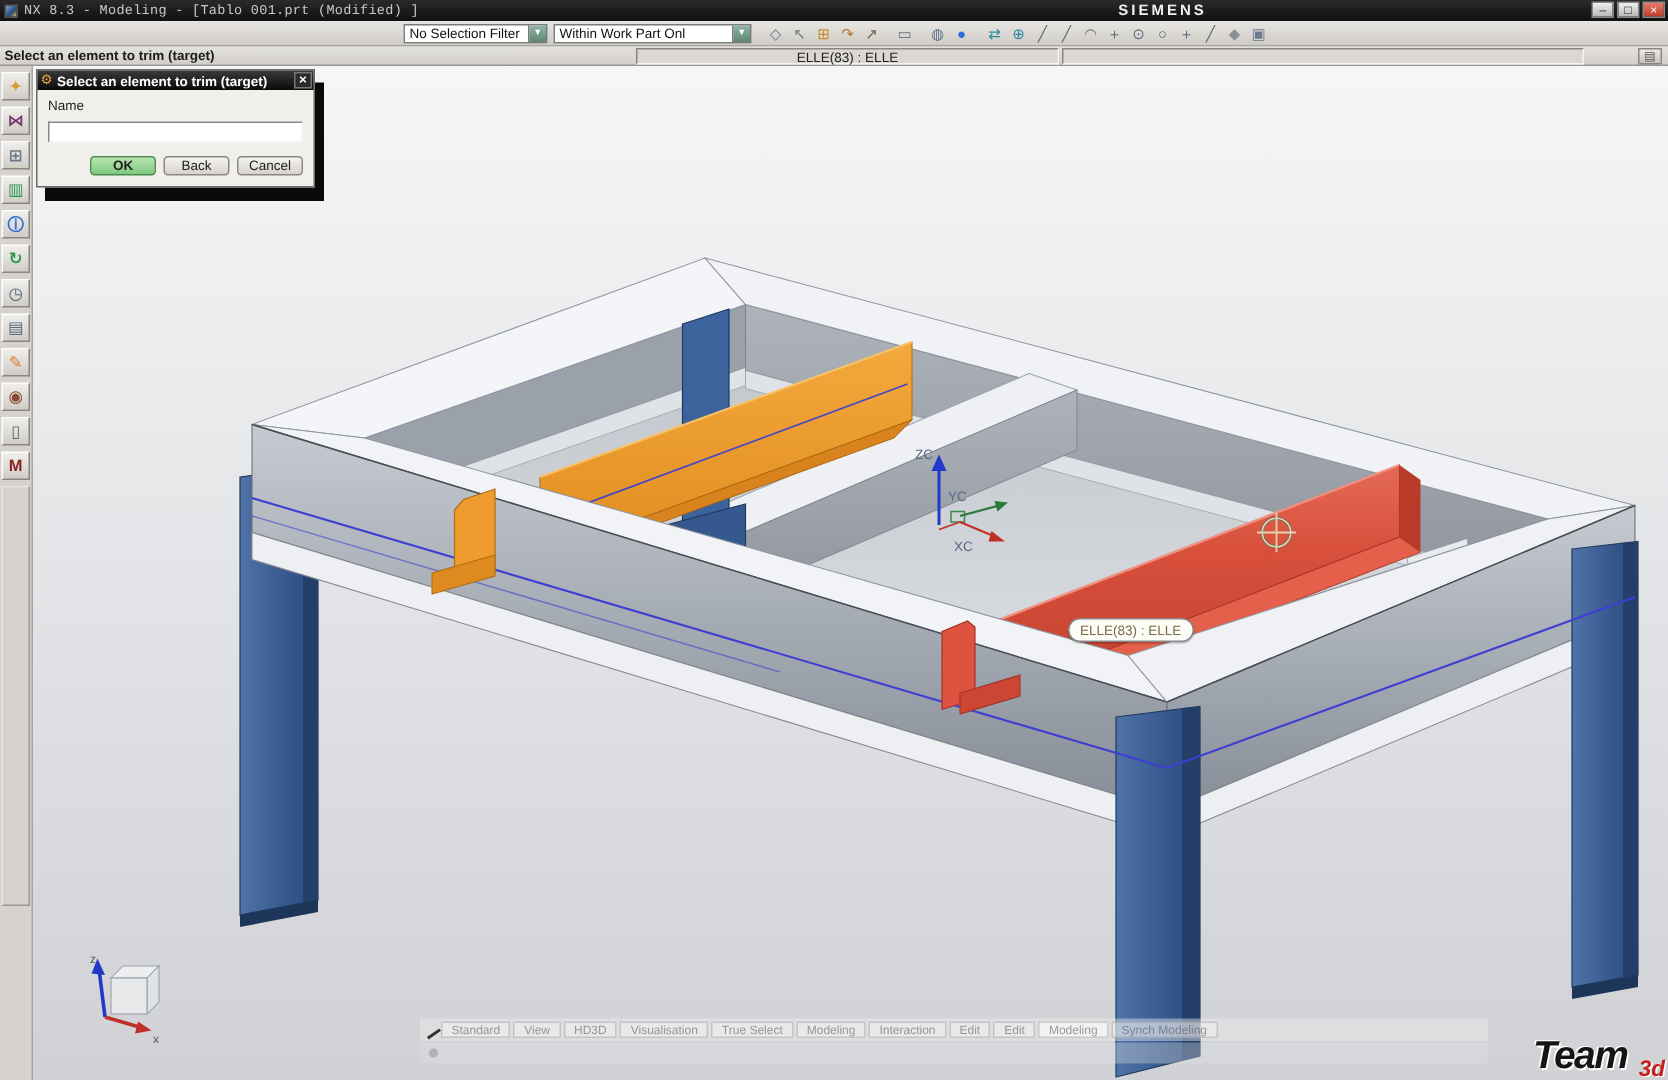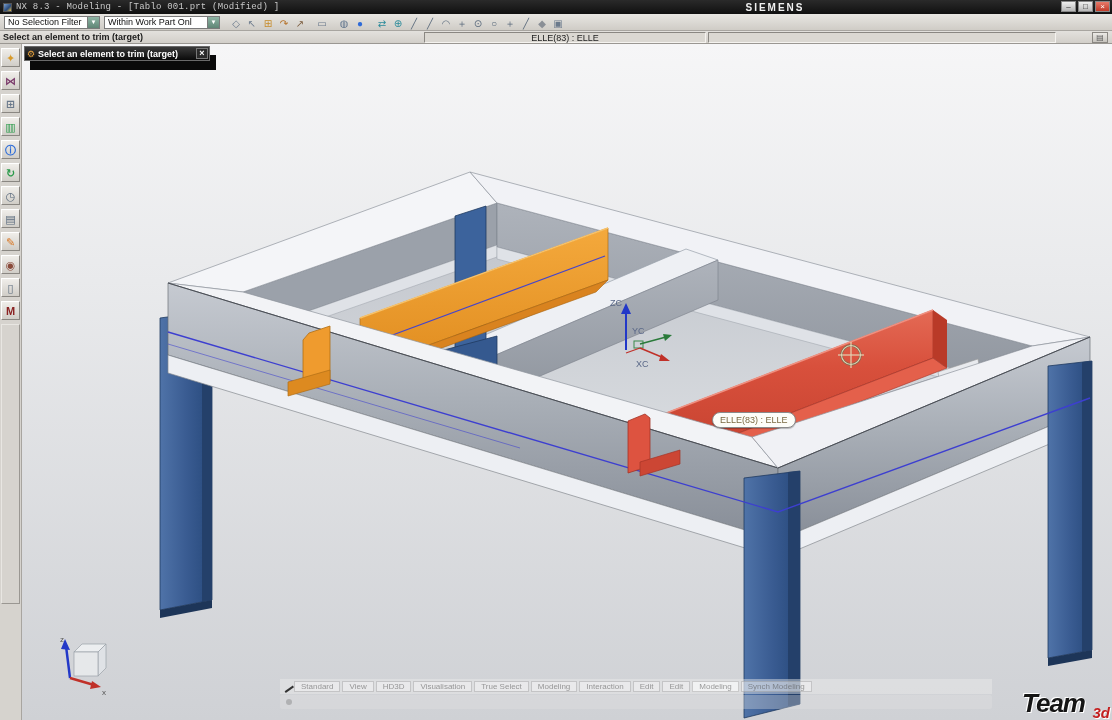--- a/index.html
+++ b/index.html
@@ -9,21 +9,21 @@
   
   .titlebar { position:absolute; left:0; top:0; width:1112px; height:14px; background:linear-gradient(#2a2a2a,#101010); display:flex; align-items:center; color:#c8c8c8; font-size:9px; }
   .titlebar .appicon { width:9px; height:9px; margin:0 4px 0 3px; background:linear-gradient(135deg,#7aa0d0,#2a4a7a 60%,#e8c040); border:1px solid #555; }
   .titlebar .title { white-space:nowrap; letter-spacing:.2px;font-family:Liberation Mono, monospace; }
   .titlebar .brand { position:absolute; left:520px; right:0; text-align:center; width:170px; left:690px; color:#f0f0f0; font-weight:bold; letter-spacing:2px; font-size:10px; }
   .winbtns { position:absolute; right:2px; top:1px; display:flex; gap:2px; }
   .winbtn { width:15px; height:11px; font-size:8px; line-height:10px; text-align:center; color:#222; background:linear-gradient(#efefef,#b8b8b8); border:1px solid #888; }
   .winbtn.close { background:linear-gradient(#e87a6a,#c03a28); color:#fff; }
 
   
-  .toolrow { position:absolute; left:0; top:14px; width:1112px; height:17px; background:linear-gradient(#e8e6e2,#cfccc6); border-bottom:1px solid #a8a5a0; display:flex; align-items:center; }
+  .toolrow { position:absolute; left:0; top:14px; width:1112px; height:17px; background:linear-gradient(#e8e6e2,#cfccc6); border-bottom:1px solid #a8a5a0; display:flex; align-items:center;justify-content:center; }
   .combo { display:flex; align-items:center; height:13px; margin-left:4px; border:1px solid #7a7a7a; background:#fff; }
   .combo .val { font-size:9px; padding:0 3px; white-space:nowrap; color:#111; }
   .combo .drop { width:12px; height:11px; background:linear-gradient(#8fb5a5,#5f8575); color:#fff; font-size:6px; text-align:center; line-height:11px; border-left:1px solid #7a7a7a; }
   .iconstrip { display:flex; align-items:center; margin-left:8px; }
   .tbicon { width:16px; height:15px; text-align:center; font-size:10px; line-height:15px; color:#5b6b7d; border:1px solid transparent; }
   .dash-sep { width:6px; }
 
   
   .cuerow { position:absolute; left:0; top:31px; width:1112px; height:13px; background:linear-gradient(#e3e1dd,#d2cfc9); border-bottom:1px solid #9a9792; font-size:9px; }
   .cue-prompt { position:absolute; left:3px; top:1px; font-weight:bold; color:#1a1a1a; }
@@ -81,21 +81,21 @@
     <span class="winbtn">□</span>
     <span class="winbtn close">×</span>
   </span>
 </div>
 
 <div class="toolrow">
   <div class="combo" style="width:96px">
     <span class="val" style="flex:1">No Selection Filter</span>
     <span class="drop">▼</span>
   </div>
-  <div class="combo" style="width:116px">
+  <div class="combo" style="width:132px">
     <span class="val" style="flex:1">Within Work Part Onl</span>
     <span class="drop">▼</span>
   </div>
   <div class="iconstrip">
     <span class="tbicon" style="color: rgb(107, 122, 140);">◇</span>
     <span class="tbicon" style="color: rgb(107, 122, 140);">↖</span>
     <span class="tbicon" style="color: rgb(199, 140, 42);">⊞</span>
     <span class="tbicon" style="color: rgb(181, 114, 42);">↷</span>
     <span class="tbicon" style="color: rgb(122, 90, 58);">↗</span>
     <span class="dash-sep"></span>
@@ -273,20 +273,29 @@
 </div>
 
 <div class="sel-tooltip">ELLE(83) : ELLE</div>
 
 <div class="dialog">
   <div class="dlg-title">
     <span class="gear">⚙</span>
     <span class="txt">Select an element to trim (target)</span>
     <span class="dlg-close">×</span>
   </div>
+  <div class="dlg-body">
+    <div class="dlg-label">Name</div>
+    <input class="dlg-input" type="text" value="" style="">
+    <div class="dlg-btnrow">
+      <div class="dlg-btn ok">OK</div>
+      <div class="dlg-btn">Back</div>
+      <div class="dlg-btn">Cancel</div>
+    </div>
+  </div>
 </div>
 
 <div class="bottom-overlay">
   <span class="bo-glyph"></span>
   <span class="bo-seg">Standard</span>
   <span class="bo-seg">View</span>
   <span class="bo-seg">HD3D</span>
   <span class="bo-seg">Visualisation</span>
   <span class="bo-seg">True Select</span>
   <span class="bo-seg">Modeling</span>

